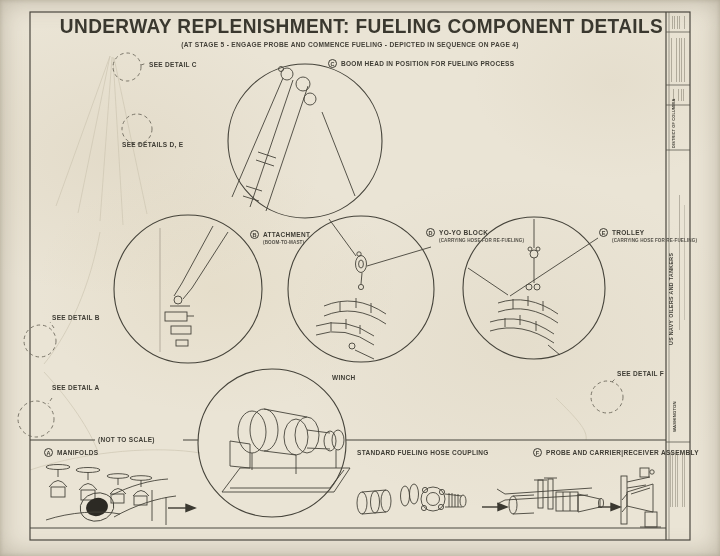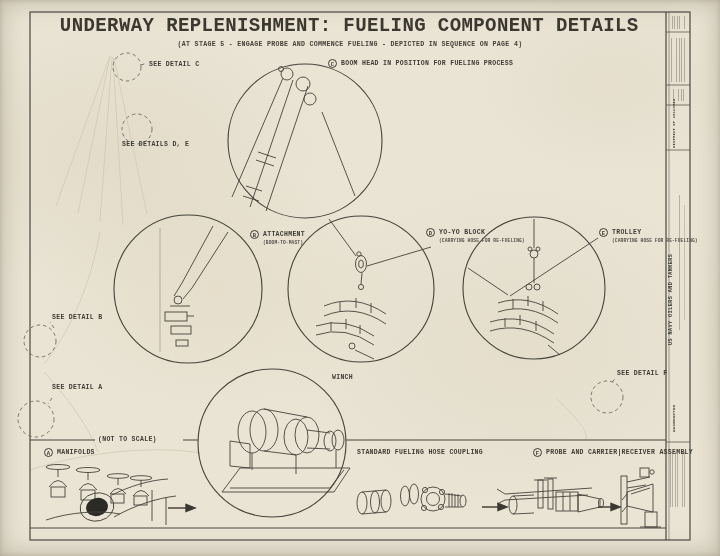--- a/index.html
+++ b/index.html
@@ -11,21 +11,20 @@
   }
   .sheet{
     position:absolute;left:0;top:0;width:720px;height:556px;
     background:
       radial-gradient(ellipse 300px 200px at 16% 28%, rgba(176,156,116,.12), transparent 70%),
       radial-gradient(ellipse 260px 180px at 30% 52%, rgba(190,166,110,.10), transparent 70%),
       radial-gradient(ellipse 340px 240px at 72% 62%, rgba(170,152,112,.09), transparent 70%),
       radial-gradient(ellipse 200px 140px at 85% 15%, rgba(170,152,112,.08), transparent 70%),
       #eae4d5;
     box-shadow: inset 0 0 26px rgba(110,100,78,.38), inset 0 0 4px rgba(110,100,78,.28);
-    font-family: Liberation Mono, monospace;
   }
   svg.art{position:absolute;left:0;top:0;pointer-events:none;}
   .lbl{
     position:absolute;color:#3e3c34;font-weight:bold;
     font-size:6.5px;letter-spacing:.3px;white-space:nowrap;line-height:8px;
   }
   .sub{
     position:absolute;color:#55524a;font-weight:bold;
     font-size:4.6px;letter-spacing:.1px;white-space:nowrap;line-height:6px;
   }

